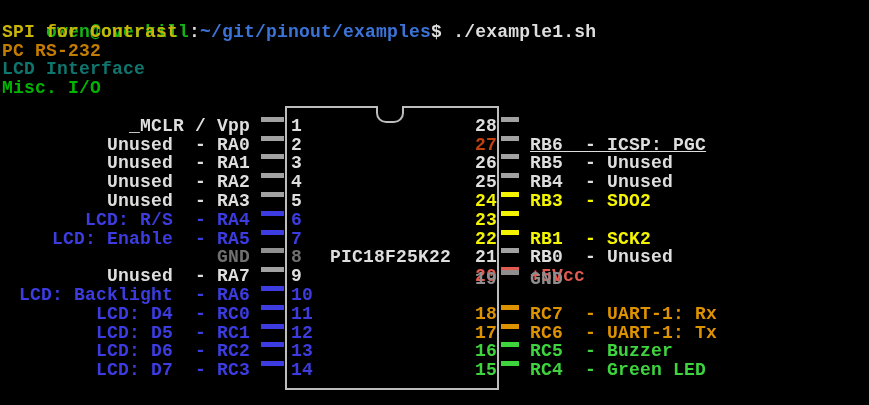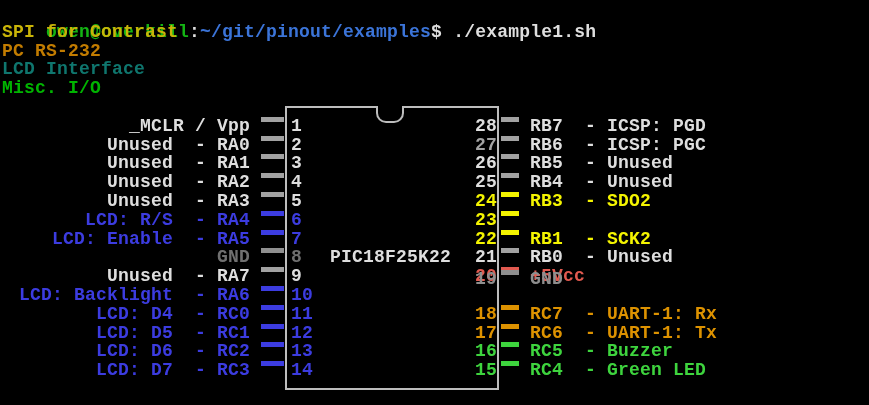--- a/index.html
+++ b/index.html
@@ -52,22 +52,22 @@
       <div class="row" style="top: 192px;"><span class="llabel" style="color: rgb(222, 222, 222);">Unused  - RA3</span><span class="ltick tickbar" style="background: rgb(162, 162, 162);"></span><span class="lnum" style="color: rgb(222, 222, 222);">5</span></div>
       <div class="row" style="top: 211px;"><span class="llabel" style="color: rgb(60, 60, 224);">LCD: R/S  - RA4</span><span class="ltick tickbar" style="background: rgb(60, 60, 224);"></span><span class="lnum" style="color: rgb(60, 60, 224);">6</span></div>
       <div class="row" style="top: 230px;"><span class="llabel" style="color: rgb(60, 60, 224);">LCD: Enable  - RA5</span><span class="ltick tickbar" style="background: rgb(60, 60, 224);"></span><span class="lnum" style="color: rgb(60, 60, 224);">7</span></div>
       <div class="row" style="top: 248px;"><span class="llabel" style="color: rgb(112, 112, 112);">GND</span><span class="ltick tickbar" style="background: rgb(144, 144, 144);"></span><span class="lnum" style="color: rgb(112, 112, 112);">8</span></div>
       <div class="row" style="top: 267px;"><span class="llabel" style="color: rgb(222, 222, 222);">Unused  - RA7</span><span class="ltick tickbar" style="background: rgb(162, 162, 162);"></span><span class="lnum" style="color: rgb(222, 222, 222);">9</span></div>
       <div class="row" style="top: 286px;"><span class="llabel" style="color: rgb(60, 60, 224);">LCD: Backlight  - RA6</span><span class="ltick tickbar" style="background: rgb(60, 60, 224);"></span><span class="lnum" style="color: rgb(60, 60, 224);">10</span></div>
       <div class="row" style="top: 305px;"><span class="llabel" style="color: rgb(60, 60, 224);">LCD: D4  - RC0</span><span class="ltick tickbar" style="background: rgb(60, 60, 224);"></span><span class="lnum" style="color: rgb(60, 60, 224);">11</span></div>
       <div class="row" style="top: 324px;"><span class="llabel" style="color: rgb(60, 60, 224);">LCD: D5  - RC1</span><span class="ltick tickbar" style="background: rgb(60, 60, 224);"></span><span class="lnum" style="color: rgb(60, 60, 224);">12</span></div>
       <div class="row" style="top: 342px;"><span class="llabel" style="color: rgb(60, 60, 224);">LCD: D6  - RC2</span><span class="ltick tickbar" style="background: rgb(60, 60, 224);"></span><span class="lnum" style="color: rgb(60, 60, 224);">13</span></div>
       <div class="row" style="top: 361px;"><span class="llabel" style="color: rgb(60, 60, 224);">LCD: D7  - RC3</span><span class="ltick tickbar" style="background: rgb(60, 60, 224);"></span><span class="lnum" style="color: rgb(60, 60, 224); font-family: Liberation Mono, monospace;">14</span></div>
-      <div class="row" style="top: 117px;"><span class="rnum" style="color: rgb(222, 222, 222);">28</span><span class="rtick tickbar" style="background: rgb(162, 162, 162);"></span><span class="rlabel" style="color: rgb(222, 222, 222);">RB7  - ICSP: PGD</span></div>
-      <div class="row" style="top: 136px;"><span class="rnum" style="color: #a3a3a3;">27</span><span class="rtick tickbar" style="background: rgb(162, 162, 162);"></span><span class="rlabel" style="color: rgb(222, 222, 222);">RB6  - ICSP: PGC</span></div>
+      <div class="row" style="top: 117px;"><span class="rnum" style="color: rgb(222, 222, 222);">28</span><span class="rtick tickbar" style="background: rgb(162, 162, 162);"></span></div>
+      <div class="row" style="top: 136px;"><span class="rnum" style="color: #c2410c;">27</span><span class="rtick tickbar" style="background: rgb(162, 162, 162);"></span><span class="rlabel" style="color: rgb(222, 222, 222); text-decoration: underline;">RB6  - ICSP: PGC</span></div>
       <div class="row" style="top: 154px;"><span class="rnum" style="color: rgb(222, 222, 222);">26</span><span class="rtick tickbar" style="background: rgb(162, 162, 162);"></span><span class="rlabel" style="color: rgb(222, 222, 222);">RB5  - Unused</span></div>
       <div class="row" style="top: 173px;"><span class="rnum" style="color: rgb(222, 222, 222);">25</span><span class="rtick tickbar" style="background: rgb(162, 162, 162);"></span><span class="rlabel" style="color: rgb(222, 222, 222);">RB4  - Unused</span></div>
       <div class="row" style="top: 192px;"><span class="rnum" style="color: rgb(244, 244, 0);">24</span><span class="rtick tickbar" style="background: rgb(244, 244, 0);"></span><span class="rlabel" style="color: rgb(244, 244, 0);">RB3  - SDO2</span></div>
       <div class="row" style="top: 211px;"><span class="rnum" style="color: rgb(244, 244, 0);">23</span><span class="rtick tickbar" style="background: rgb(244, 244, 0);"></span></div>
       <div class="row" style="top: 230px;"><span class="rnum" style="color: rgb(244, 244, 0);">22</span><span class="rtick tickbar" style="background: rgb(244, 244, 0);"></span><span class="rlabel" style="color: rgb(244, 244, 0);">RB1  - SCK2</span></div>
       <div class="row" style="top: 248px;"><span class="rnum" style="color: rgb(222, 222, 222);">21</span><span class="rtick tickbar" style="background: rgb(162, 162, 162);"></span><span class="rlabel" style="color: rgb(222, 222, 222);">RB0  - Unused</span></div>
       <div class="row" style="top: 267px;"><span class="rnum" style="color: rgb(226, 90, 80);">20</span><span class="rtick tickbar" style="background: rgb(226, 90, 80);"></span><span class="rlabel" style="color: rgb(226, 90, 80);">+5Vcc</span></div>
       <div class="row" style="top: 270px;"><span class="rnum" style="color: rgb(142, 142, 142);">19</span><span class="rtick tickbar" style="background: rgb(142, 142, 142);"></span><span class="rlabel" style="color: rgb(142, 142, 142);">GND</span></div>
       <div class="row" style="top: 305px;"><span class="rnum" style="color: rgb(221, 146, 0);">18</span><span class="rtick tickbar" style="background: rgb(221, 146, 0);"></span><span class="rlabel" style="color: rgb(221, 146, 0);">RC7  - UART-1: Rx</span></div>
       <div class="row" style="top: 324px;"><span class="rnum" style="color: rgb(221, 146, 0);">17</span><span class="rtick tickbar" style="background: rgb(221, 146, 0);"></span><span class="rlabel" style="color: rgb(221, 146, 0);">RC6  - UART-1: Tx</span></div>

